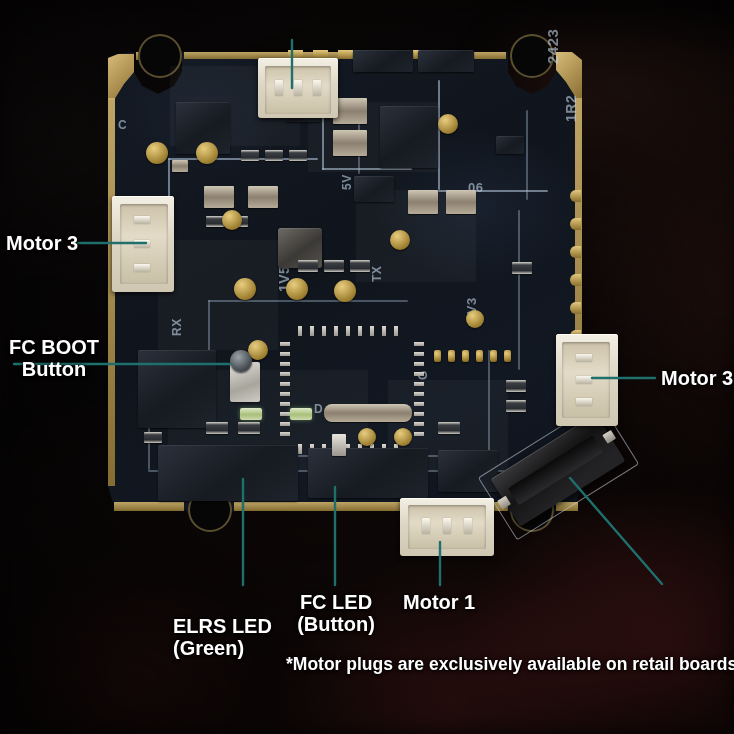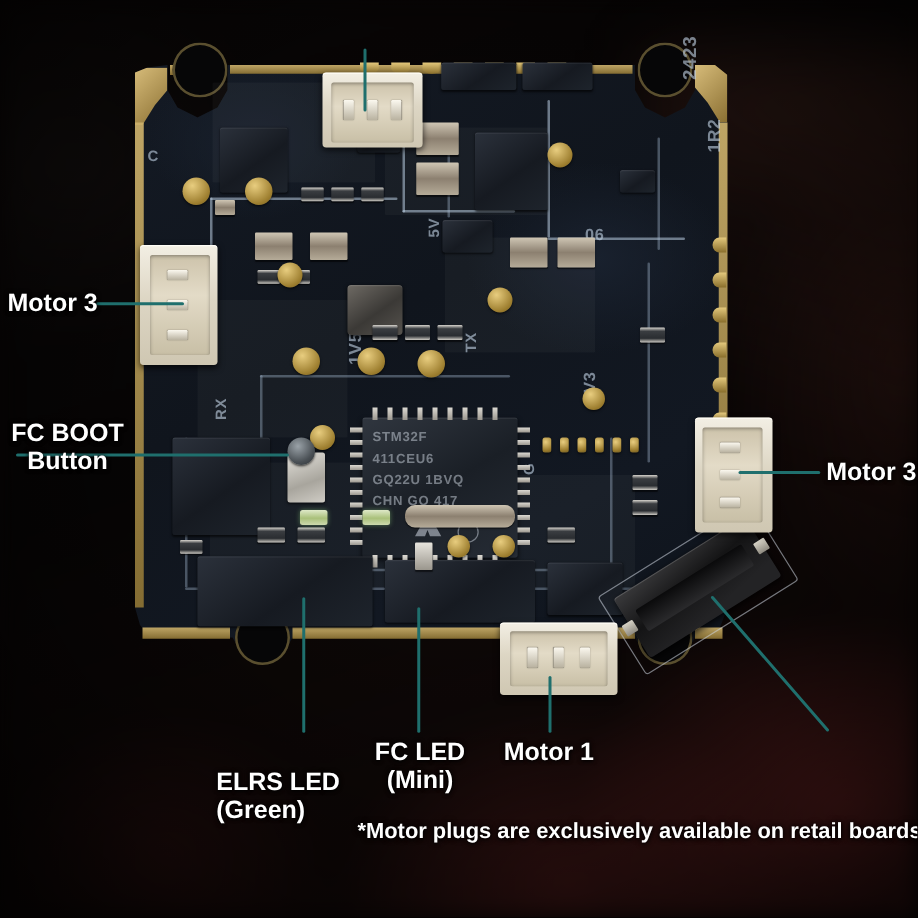--- a/index.html
+++ b/index.html
@@ -253,32 +253,20 @@
       <div class="cap" style="left:338px;top:140px;width:30px;height:24px;"></div>
       <div class="ic" style="left:388px;top:86px;width:28px;height:18px;"></div>
       <div class="res" style="left:404px;top:212px;width:20px;height:12px;"></div>
       <div class="pad" style="left:126px;top:228px;width:22px;height:22px;"></div>
       <div class="pad" style="left:178px;top:228px;width:22px;height:22px;"></div>
       <div class="pad" style="left:226px;top:230px;width:22px;height:22px;"></div>
       <div class="pad" style="left:140px;top:290px;width:20px;height:20px;"></div>
       <div class="pad" style="left:358px;top:260px;width:18px;height:18px;"></div>
     </div>
 
-    <div class="mcu" style="left:182px;top:284px;width:124px;height:112px;">
-      <div class="mcu-text" style="top:10px;">STM32F</div>
-      <div class="mcu-text" style="top:27px;">411CEU6</div>
-      <div class="mcu-text" style="top:44px;">GQ22U 1BVQ</div>
-      <div class="mcu-text" style="top:61px;">CHN GQ 417</div>
-      <div style="position:absolute;left:40px;top:82px;width:26px;height:16px;">
-        <svg viewBox="0 0 26 16" width="26" height="16">
-            <path d="M2 13 L8 2 L17 2 L23 13 L14 13 L12 8 L10 13 Z" fill="rgba(205,214,224,.55)"></path>
-          </svg>
-      </div>
-      <div style="position:absolute;left:76px;top:83px;width:15px;height:15px;border:1.3px solid rgba(205,214,224,.5);border-radius:50%;"></div>
-    </div>
     <div>
       <div class="mcu-leg" style="left:172px;top:292px;width:10px;height:4px;"></div>
       <div class="mcu-leg" style="left:172px;top:302px;width:10px;height:4px;"></div>
       <div class="mcu-leg" style="left:172px;top:312px;width:10px;height:4px;"></div>
       <div class="mcu-leg" style="left:172px;top:322px;width:10px;height:4px;"></div>
       <div class="mcu-leg" style="left:172px;top:332px;width:10px;height:4px;"></div>
       <div class="mcu-leg" style="left:172px;top:342px;width:10px;height:4px;"></div>
       <div class="mcu-leg" style="left:172px;top:352px;width:10px;height:4px;"></div>
       <div class="mcu-leg" style="left:172px;top:362px;width:10px;height:4px;"></div>
       <div class="mcu-leg" style="left:172px;top:372px;width:10px;height:4px;"></div>
@@ -401,20 +389,20 @@
 
   <div class="callout" style="left:4px;top:336px;width:100px;text-align:center;font-size:20px;">FC BOOT
 Button</div>
 
   <div class="callout" style="left:661px;top:367px;font-size:20px;">Motor 3</div>
 
   <div class="callout" style="left:173px;top:615px;width:140px;text-align:left;font-size:20px;">ELRS LED
 (Green)</div>
 
   <div class="callout" style="left:289px;top:591px;width:94px;text-align:center;font-size:20px;">FC LED
-(Mini)</div>
+(Button)</div>
 
   <div class="callout" style="left:403px;top:591px;font-size:20px;">Motor 1</div>
 
 
   <div class="footnote" style="left:286px;top:654px;font-size:17.5px;white-space:nowrap;">*Motor plugs are exclusively available on retail boards.</div>
 
 </div>
 
 </body></html>

